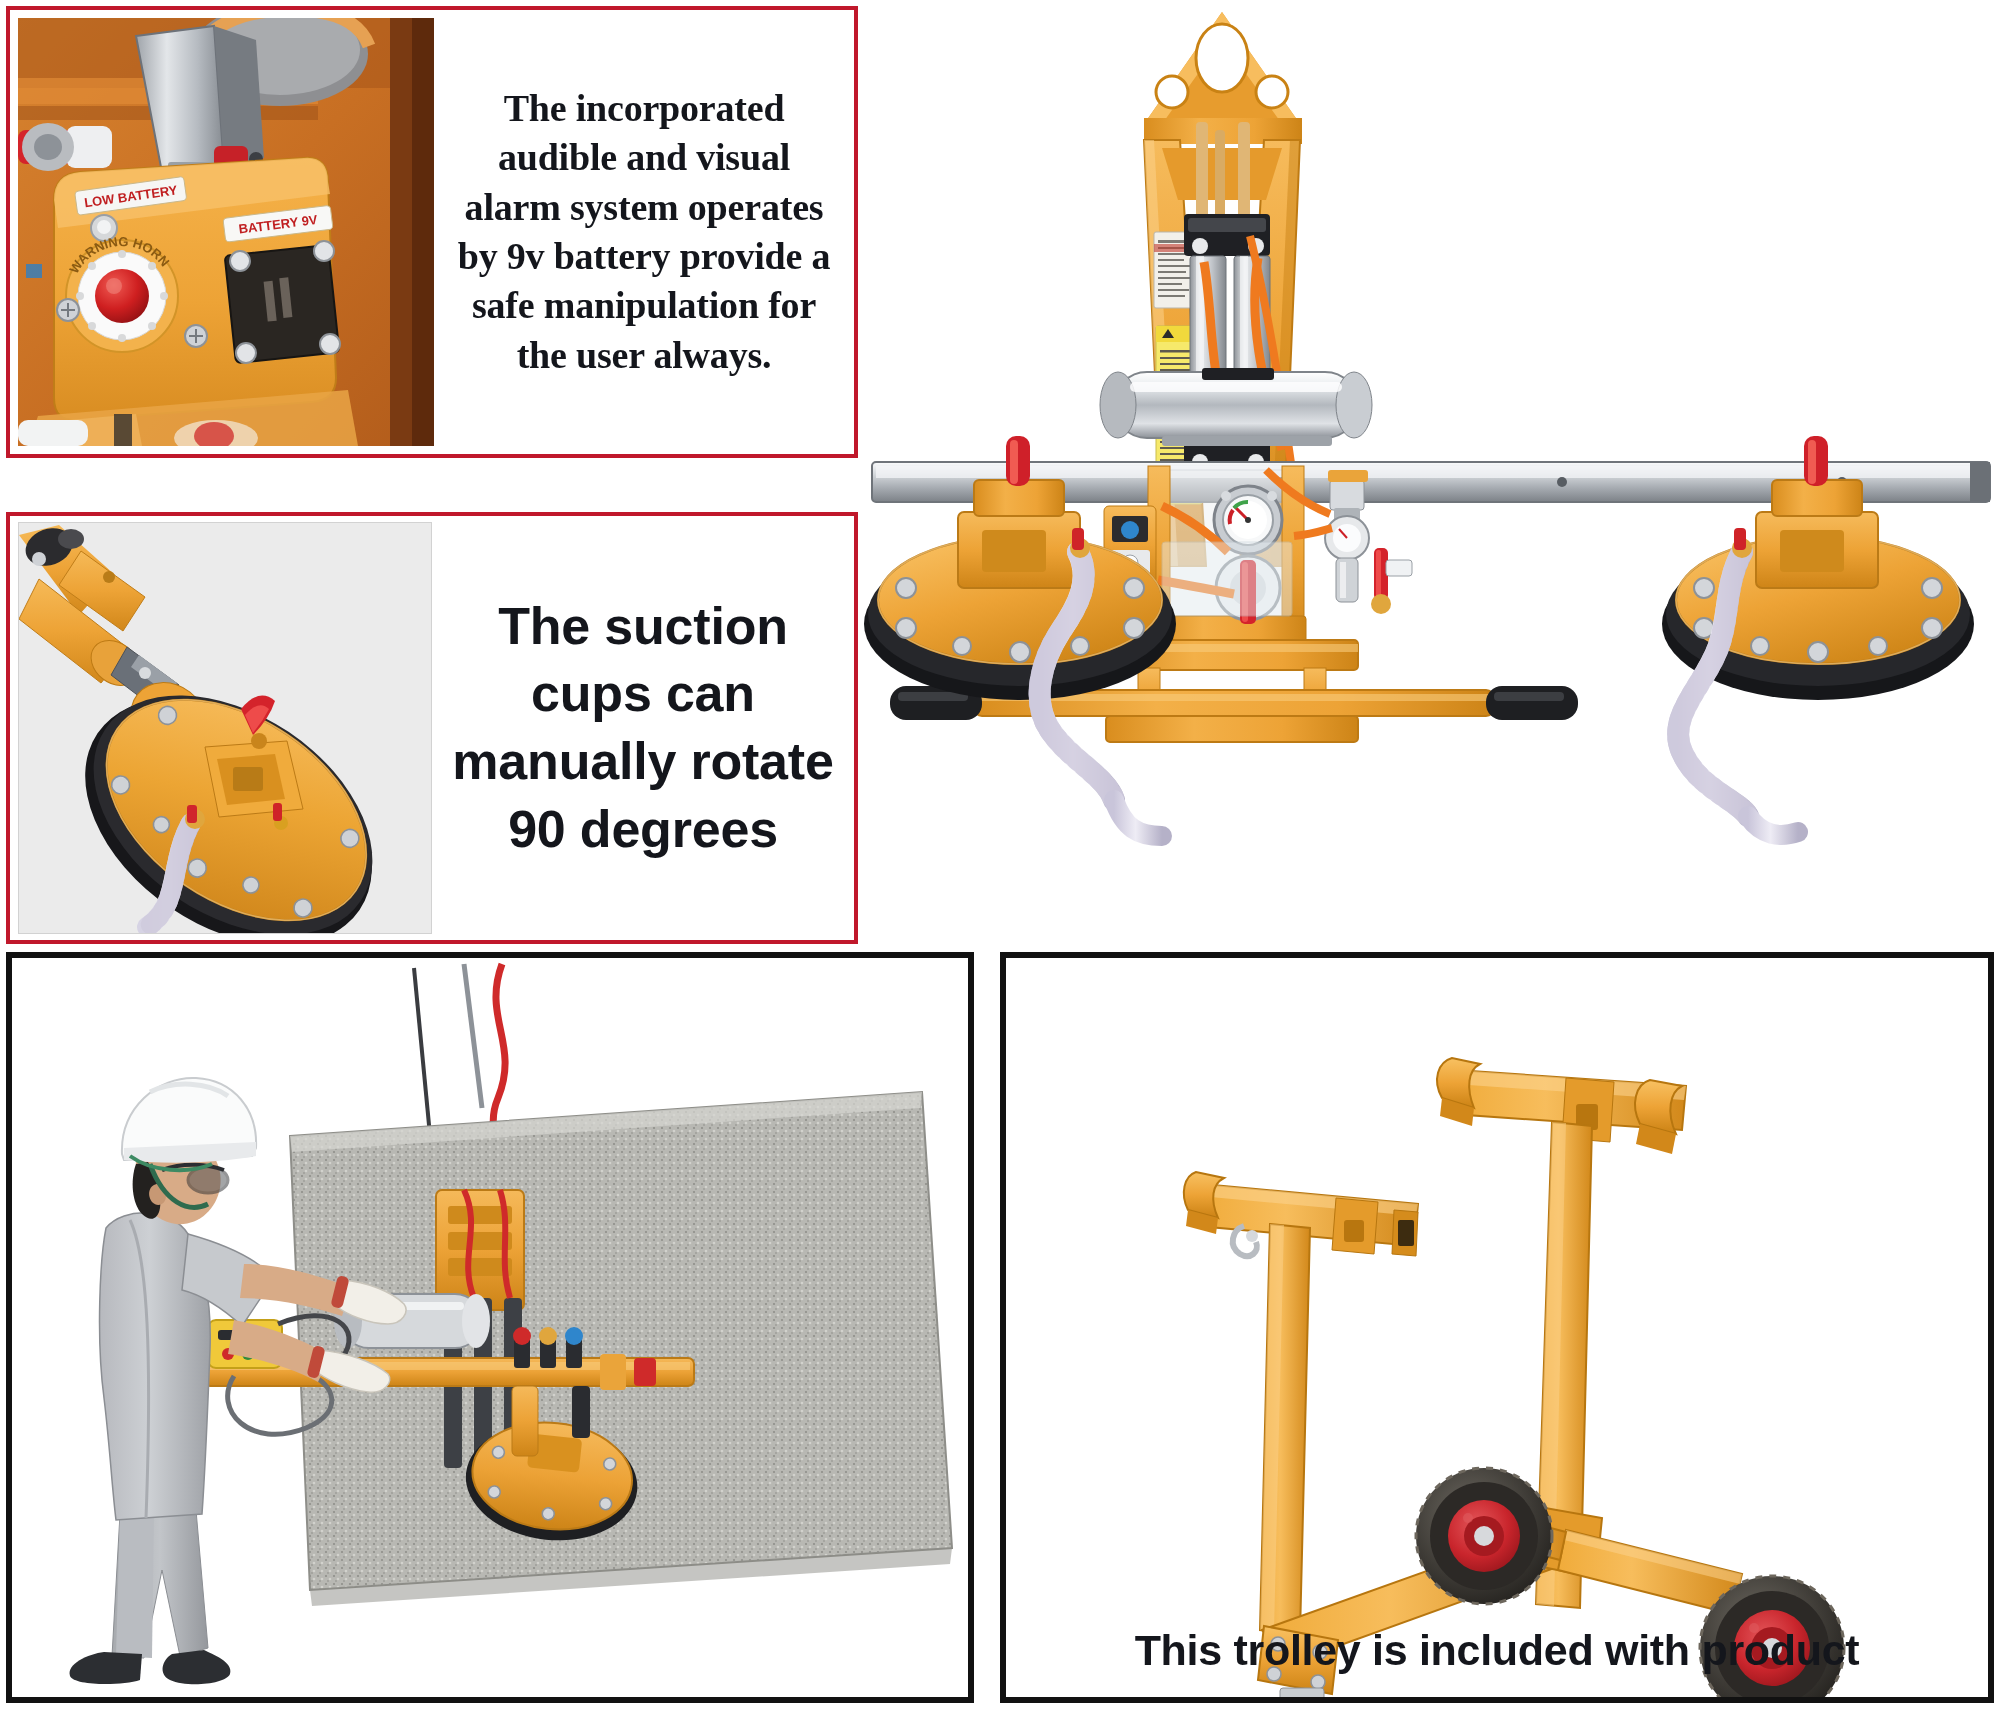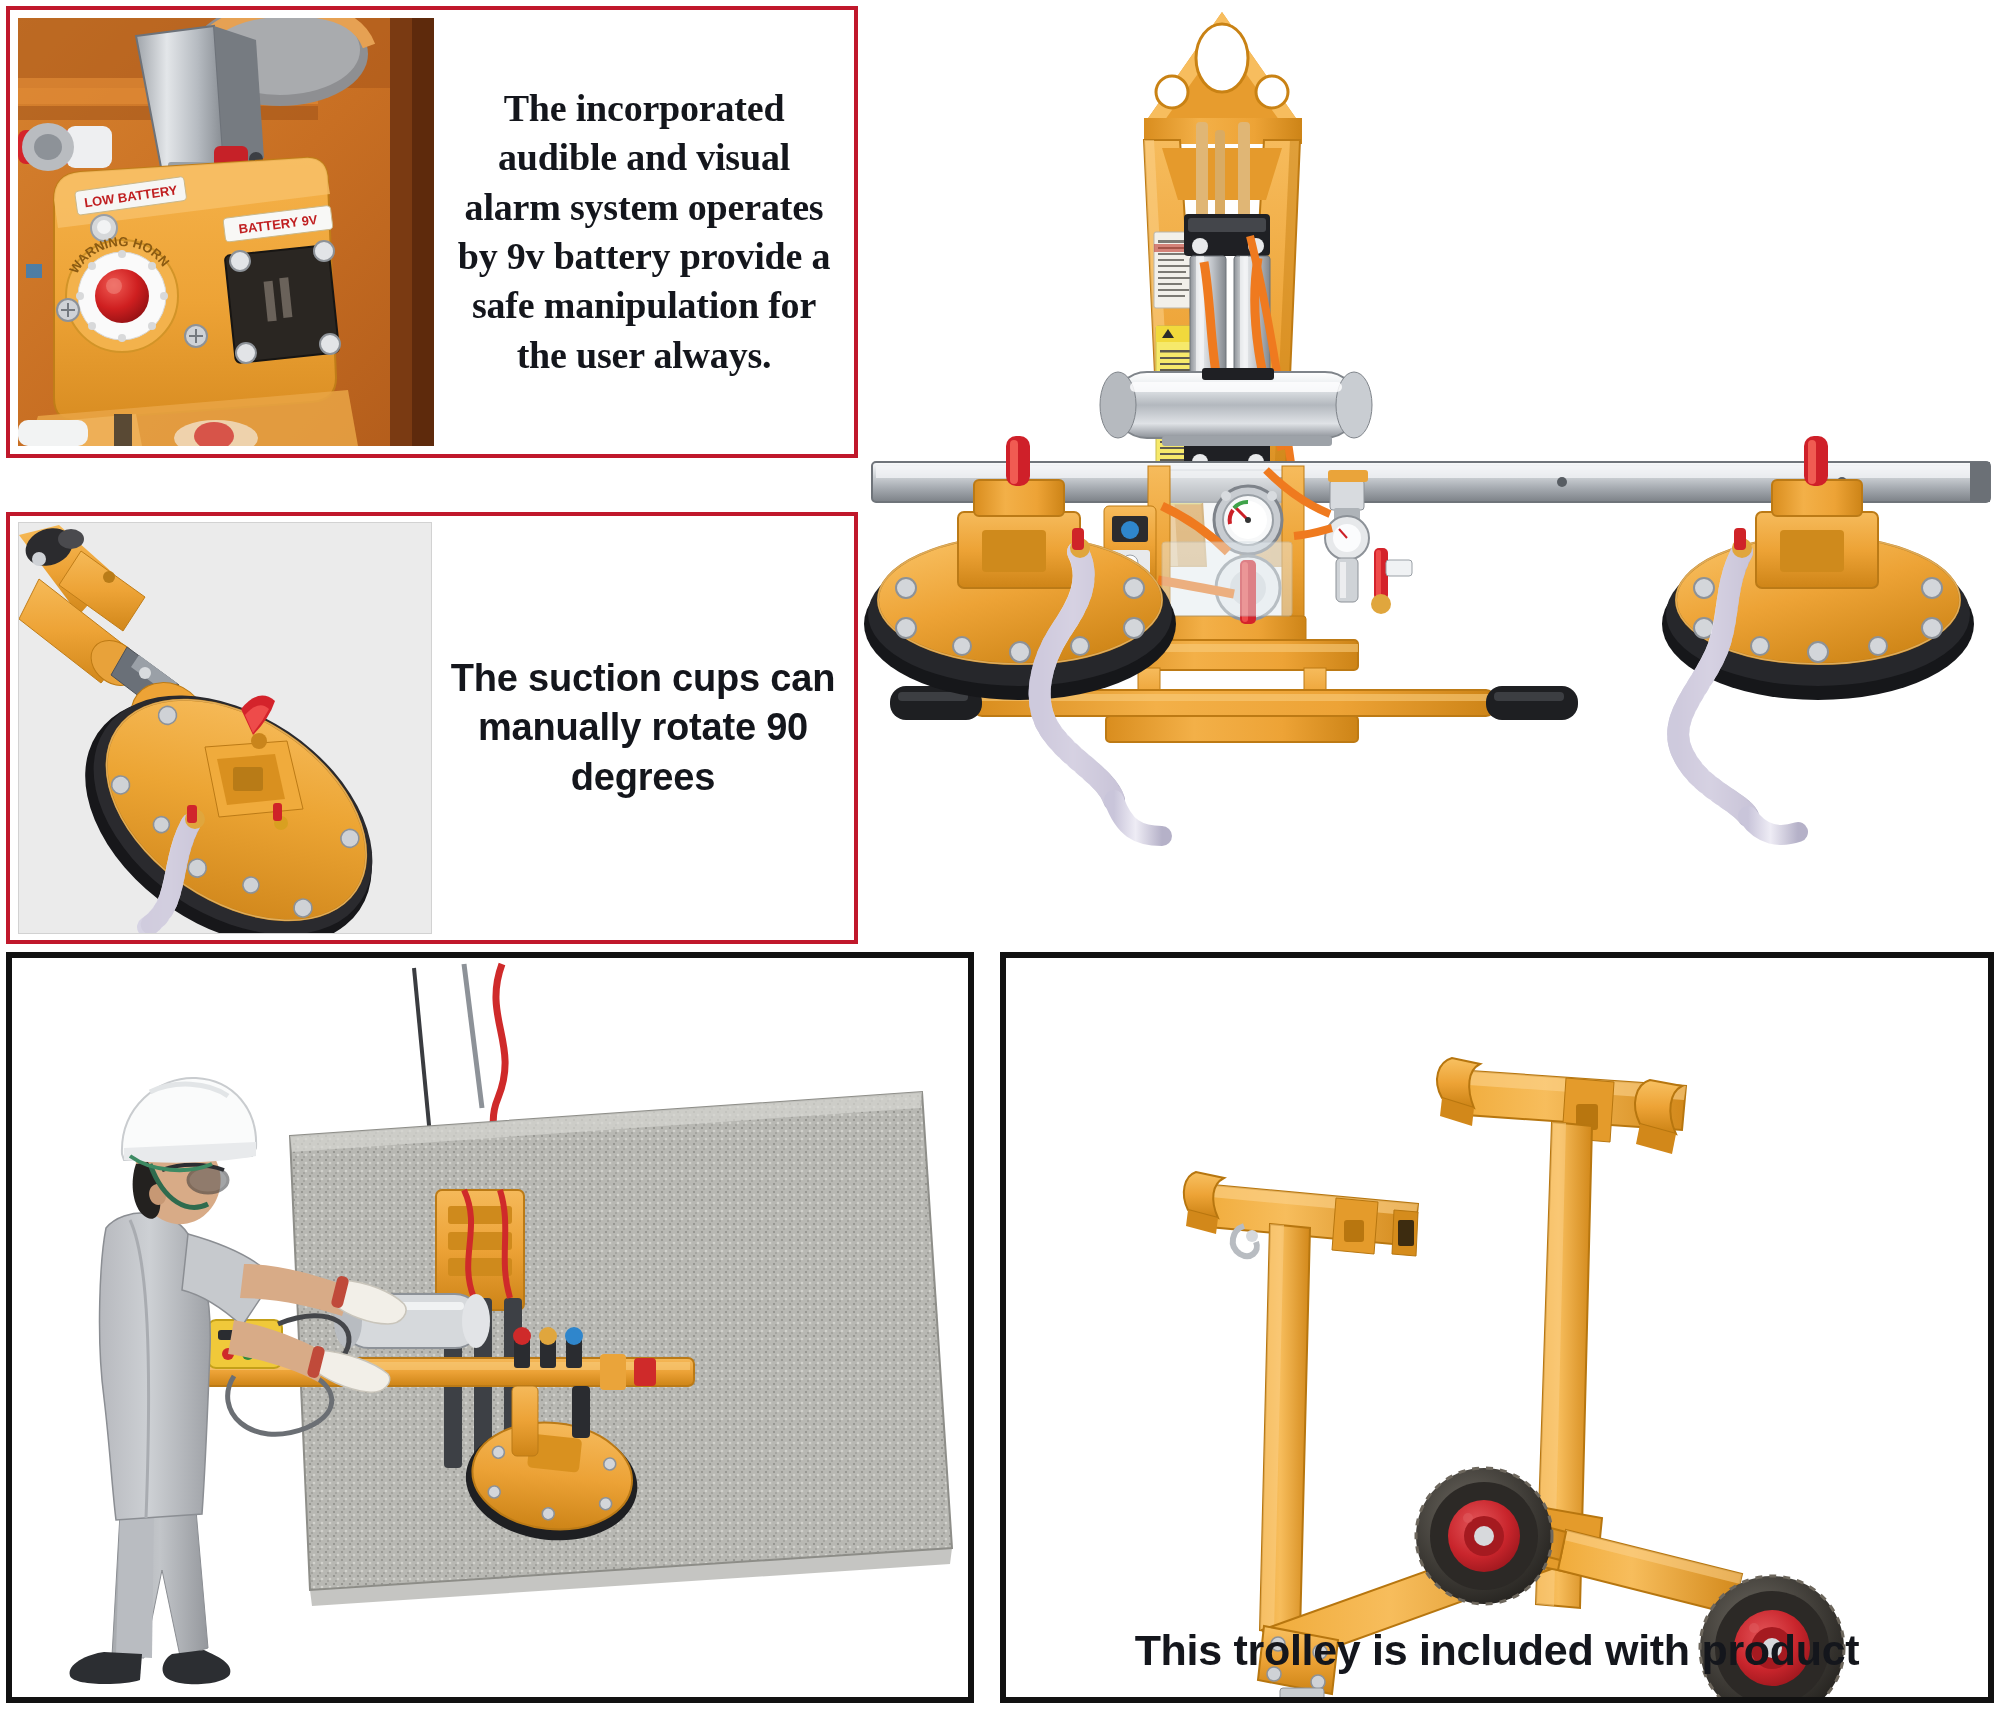--- a/index.html
+++ b/index.html
@@ -33,21 +33,21 @@
   .feature-text {
     flex: 1 1 auto;
     text-align: center;
     font-weight: bold;
     color: #14161c;
     padding: 0 16px;
     line-height: 1.30;
     letter-spacing: -0.2px;
   }
   #text-alarm  { font-size: 38px; font-family: Liberation Serif, serif; }
-  #text-rotate { font-size: 38px; }
+  #text-rotate { font-size: 52px; }
 
   
   .black-panel {
     position: absolute;
     border: 6px solid #111111;
     background: #86efac;
     overflow: hidden;
   }
   #panel-worker  { left: 6px;    top: 952px; width: 968px;  height: 751px; }
   #panel-trolley { left: 1000px; top: 952px; width: 994px;  height: 751px; }

